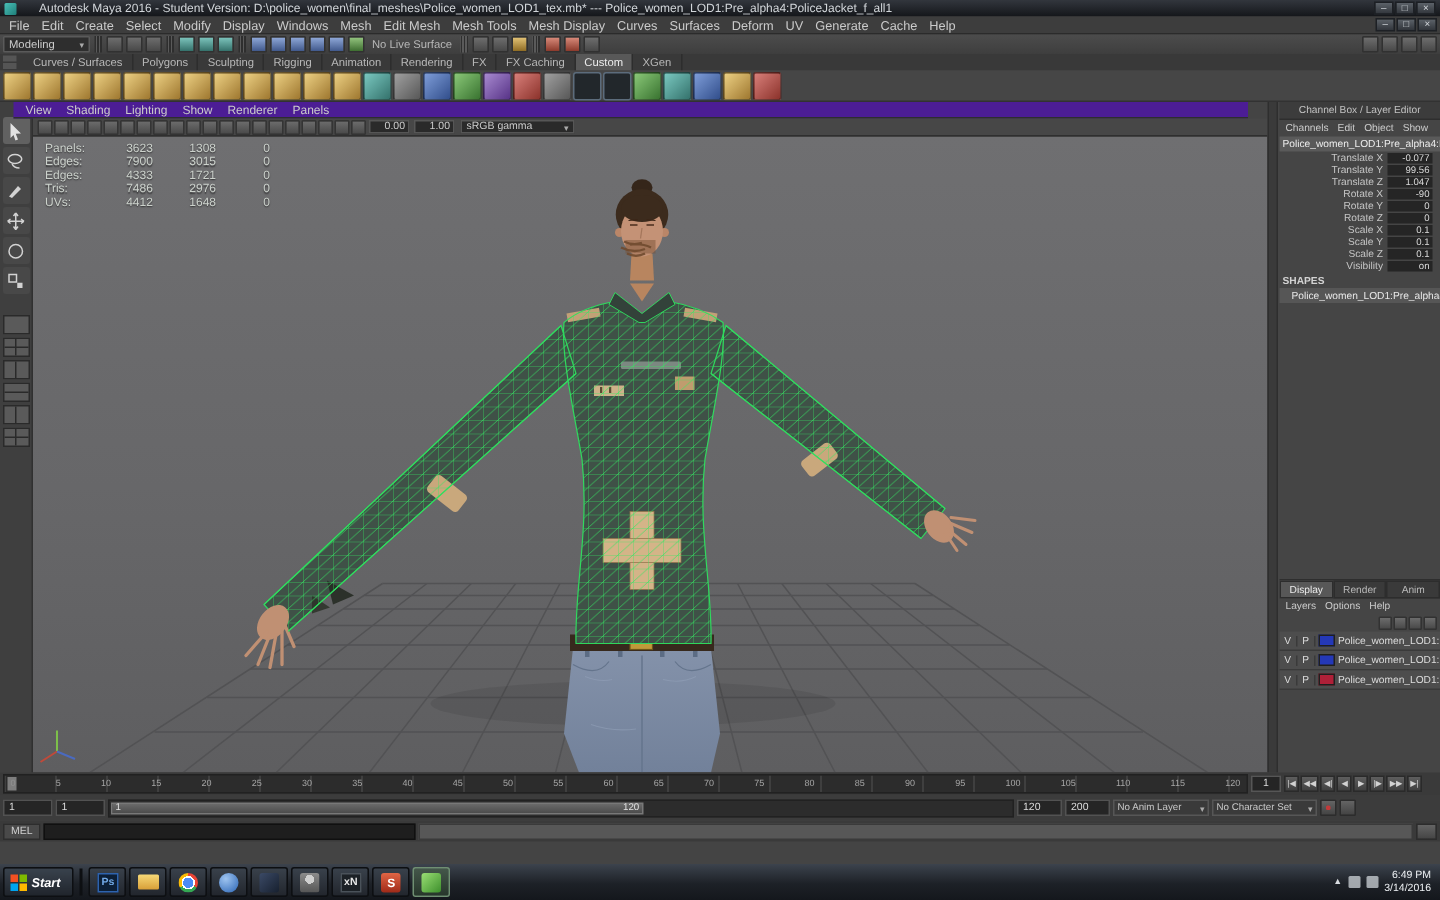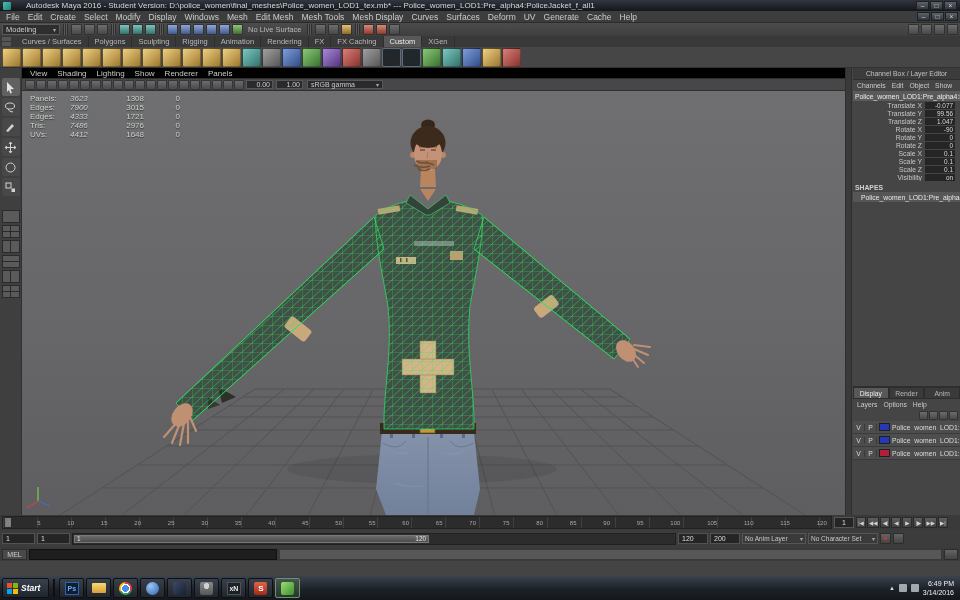--- a/index.html
+++ b/index.html
@@ -65,36 +65,36 @@
   .tool { width:18px; height:18px; background:#484848; border-radius:2px; display:flex; align-items:center; justify-content:center; }
   .tool.active { background:#616161; }
   .layouts { margin-top:12px; display:flex; flex-direction:column; gap:2px; }
   .layout-btn { width:18px; height:13px; border:1px solid #2a2a2a; background:#5a5a5a; }
   .lb-quad { background:linear-gradient(#2a2a2a,#2a2a2a) center/100% 1px no-repeat,
              linear-gradient(#2a2a2a,#2a2a2a) center/1px 100% no-repeat,#5a5a5a; }
   .lb-split{ background:linear-gradient(#2a2a2a,#2a2a2a) center/1px 100% no-repeat,#5a5a5a; }
   .lb-hsplit{background:linear-gradient(#2a2a2a,#2a2a2a) center/100% 1px no-repeat,#5a5a5a; }
 
   
-  #vp-menubar { position:absolute; left:22px; top:68px; width:823px; height:11px; background:#000000;
+  #vp-menubar { position:absolute; left:9px; top:68px; width:823px; height:11px; background:#4c1d95;
     border-bottom:1px solid #2e2e2e; display:flex; align-items:center; padding-left:3px; }
   #vp-menubar .menu-item { font-size:8px; padding:0 5px; }
   #vp-toolbar { position:absolute; left:22px; top:79px; width:823px; height:12px; background:#474747;
     border-bottom:1px solid #2f2f2f; display:flex; align-items:center; gap:1px; padding:0 3px; }
   .vt-ic { width:10px; height:10px; background:linear-gradient(#6c6c6c,#4a4a4a); border:1px solid #343434; border-radius:1px; flex:0 0 auto; }
   .vt-field { width:27px; height:9px; background:#2a2a2a; border:1px solid #565656; font-size:7px; color:#ccc;
     display:flex; align-items:center; justify-content:flex-end; padding:0 2px; margin:0 1px; }
   .vt-dd { width:76px; height:9px; background:#2a2a2a; border:1px solid #565656; font-size:7px; color:#ccc;
     display:flex; align-items:center; padding:0 3px; margin-left:2px; }
   #vp-canvas { position:absolute; left:22px; top:91px; width:823px; height:424px; overflow:hidden; }
   #vp-canvas svg { display:block; }
   #hud { position:absolute; left:8px; top:3px; font-size:8px; color:#ccd2cc; text-shadow:0 1px 1px rgba(0,0,0,.55); }
   .hud-row { display:flex; line-height:9px; }
   .hud-label { width:40px; }
-  .hud-c1 { width:46px; text-align:left;font-style:italic; }
+  .hud-c1 { width:46px; text-align:center; }
   .hud-c2 { width:28px; text-align:right; }
   .hud-c3 { width:36px; text-align:right; }
   #persp-label { position:absolute; left:0; right:0; bottom:2px; text-align:center; font-size:8px; color:#949494; }
 
   
   #rightdock { position:absolute; left:845px; top:68px; width:115px; height:447px; background:#454545; border-left:1px solid #2e2e2e; }
   #dock-strip { position:absolute; left:0; top:0; bottom:0; width:6px; background:#3a3a3a; border-right:1px solid #2e2e2e; }
   #dock-body { position:absolute; left:7px; top:0; right:0; bottom:0; }
   .cb-header { height:12px; background:#3c3c3c; border-bottom:1px solid #2e2e2e; font-size:6.8px; color:#c2c2c2;
     display:flex; align-items:center; justify-content:center; white-space:nowrap; overflow:hidden; }

